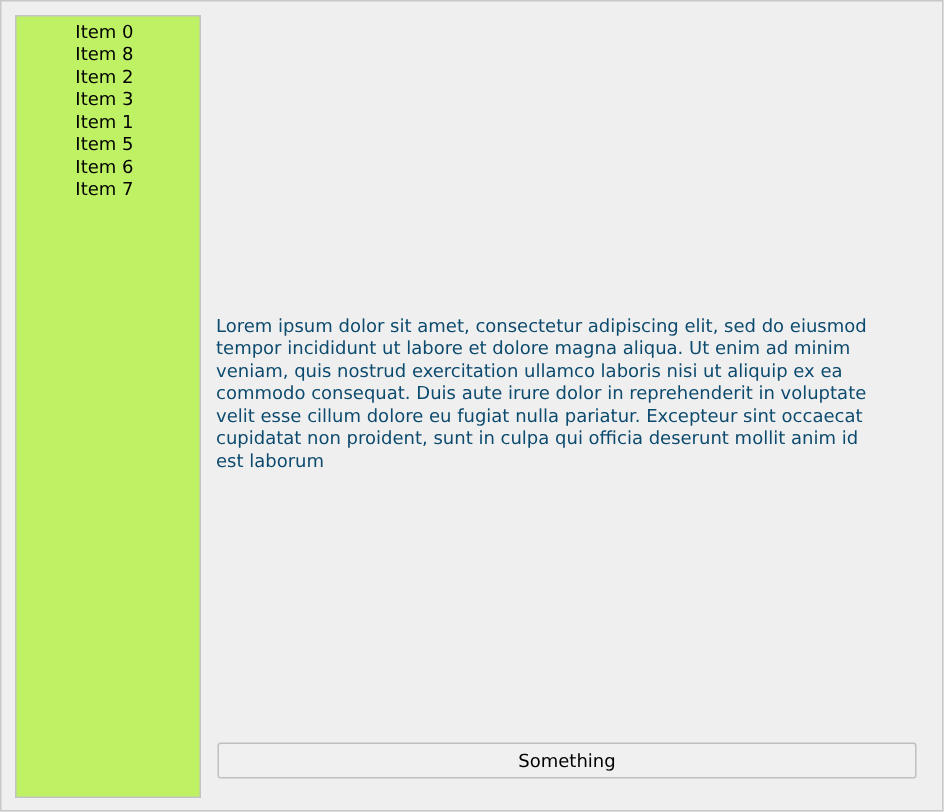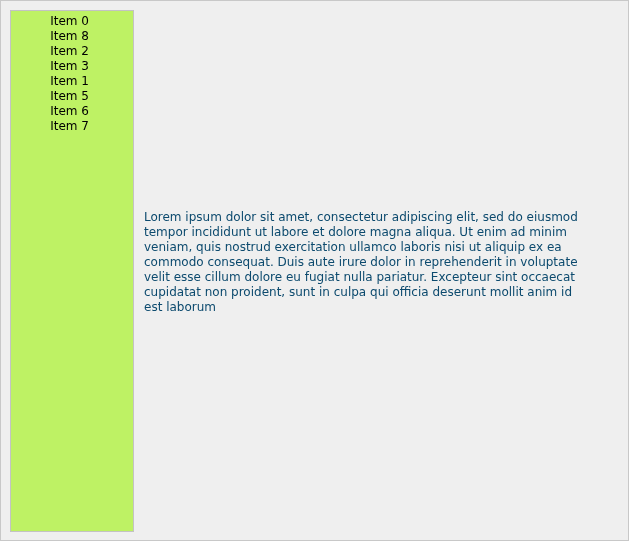--- a/index.html
+++ b/index.html
@@ -90,15 +90,16 @@
     <div class="list-item">Item 2</div>
     <div class="list-item">Item 3</div>
     <div class="list-item">Item 1</div>
     <div class="list-item">Item 5</div>
     <div class="list-item">Item 6</div>
     <div class="list-item">Item 7</div>
   </div>
 
   <div class="content-area">
     <div class="paragraph">Lorem ipsum dolor sit amet, consectetur adipiscing elit, sed do eiusmod tempor incididunt ut labore et dolore magna aliqua. Ut enim ad minim veniam, quis nostrud exercitation ullamco laboris nisi ut aliquip ex ea commodo consequat. Duis aute irure dolor in reprehenderit in voluptate velit esse cillum dolore eu fugiat nulla pariatur. Excepteur sint occaecat cupidatat non proident, sunt in culpa qui officia deserunt mollit anim id est laborum</div>
+    <button class="action-button">Something</button>
   </div>
 
 </div>
 
 </body></html>

